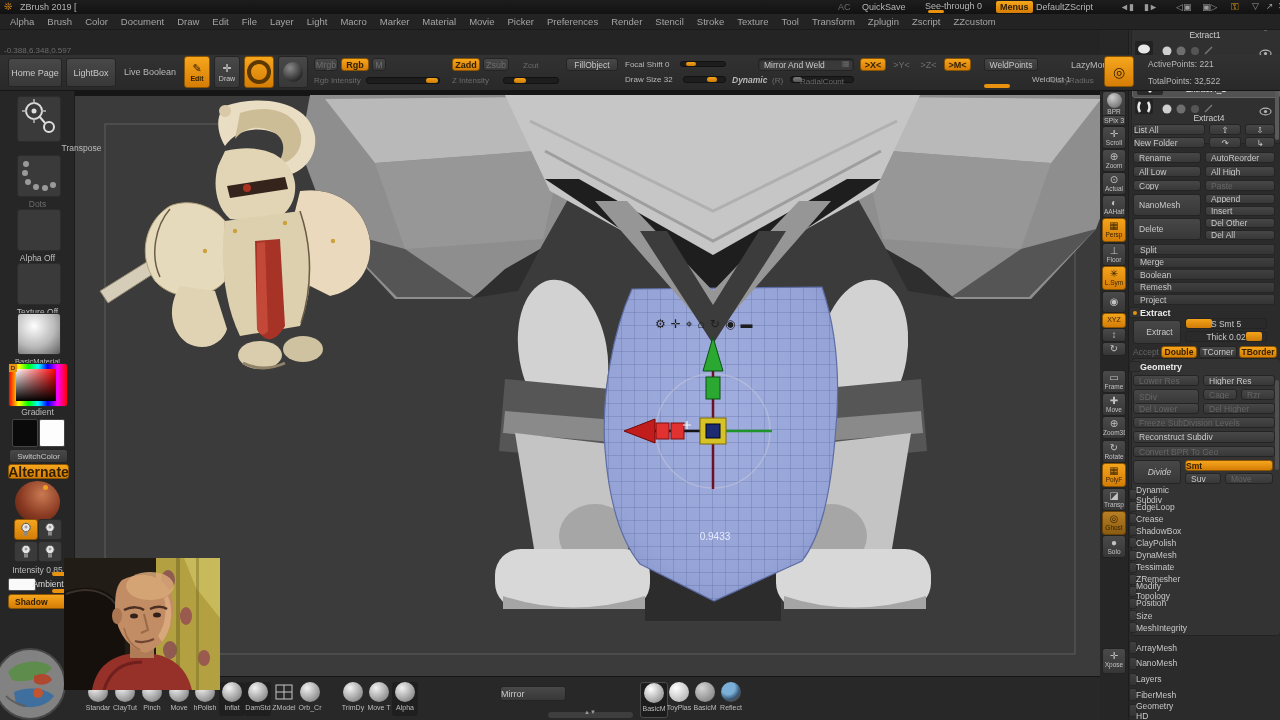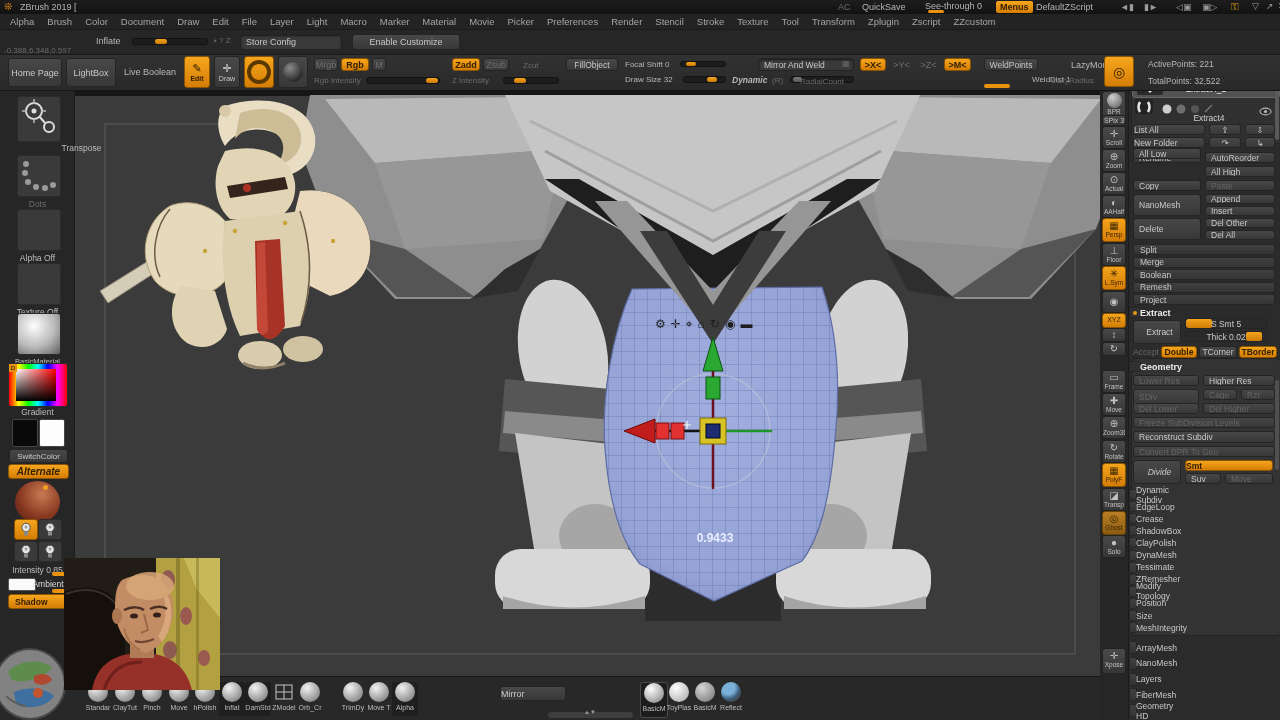--- a/index.html
+++ b/index.html
@@ -33,21 +33,21 @@
   .slider.gray .knob{background:linear-gradient(#7a7a7a,#585858);}
   
   #lefttray{left:0;top:91px;width:75px;height:599px;background:#262626;border-right:1px solid #1b1b1b;z-index:3;}
   .tray-thumb{position:absolute;background:#3a3a3a;border:1px solid #2c2c2c;border-radius:3px;}
   .tray-lbl{position:absolute;width:75px;text-align:center;color:#bdbdbd;font-size:8.5px;}
   
   #canvas{left:75px;top:91px;width:1025px;height:599px;background:#3b3b3b;overflow:hidden;z-index:1;}
   #gizmo-icons{position:absolute;left:580px;top:226px;display:flex;gap:5px;color:#1d1d1d;
                font-size:12px;z-index:2;}
   #gizmo-value{position:absolute;left:600px;top:440px;width:80px;text-align:center;color:#e8ecff;
-               font-size:12px;z-index:2;font-weight:bold;}
+               font-size:10px;z-index:2;}
   
   #rightstrip{left:1100px;top:0;width:28px;height:720px;background:#262626;z-index:3;}
   .strip-item{position:absolute;left:2px;width:24px;border-radius:3px;background:linear-gradient(#4a4a4a,#363636);
               border:1px solid #222;color:#c2c2c2;text-align:center;overflow:hidden;}
   .strip-item.active{background:linear-gradient(#f4a41c,#d47d07);color:#3a2400;border-color:#8a5400;}
   .strip-item.ghosted{background:linear-gradient(#b97f24,#8a5c12);color:#3a2400;border-color:#6a4400;}
   .strip-glyph{display:block;font-size:10px;line-height:11px;margin-top:1px;}
   .strip-lbl{display:block;font-size:6.5px;line-height:7px;margin-bottom:1px;}
   
   #rightpanel{left:1128px;top:0;width:152px;height:720px;background:#2b2b2b;border-left:1px solid #1d1d1d;z-index:3;}
@@ -118,29 +118,20 @@
       <span>Stencil</span>
       <span>Stroke</span>
       <span>Texture</span>
       <span>Tool</span>
       <span>Transform</span>
       <span>Zplugin</span>
       <span>Zscript</span>
       <span>ZZcustom</span>
     </div>
 
-  <div id="customrow" class="abs">
-    <span class="abs lbl" style="left:96px;top:6px;">Inflate</span>
-    <div class="abs slider" style="left:132px;top:8px;width:76px;height:7px;">
-        <div class="knob" style="left:30%;"></div>
-      </div>
-    <span class="abs lbl tiny dim" style="left:214px;top:6px;">▪ ? Z</span>
-    <div class="abs btn inputy" style="left:240px;top:4px;width:102px;height:16px;">Store Config</div>
-    <div class="abs btn" style="left:352px;top:4px;width:108px;height:16px;">Enable Customize</div>
-  </div>
   <span class="abs lbl tiny dim" style="left:4px;top:46px;z-index:5;">-0.388,6.348,0.597</span>
 
   <div id="shelf" class="abs">
     <div class="abs btn" style="left:8px;top:3px;width:54px;height:29px;">Home Page</div>
     <div class="abs btn" style="left:66px;top:3px;width:50px;height:29px;">LightBox</div>
     <span class="abs lbl" style="left:124px;top:12px;">Live Boolean</span>
     <div class="abs btn orange" style="left:184px;top:1px;width:26px;height:32px;flex-direction:column;font-size:7px;">
       <span style="font-size:11px;">✎</span>
       <span>Edit</span>
     </div>
@@ -231,21 +222,21 @@
       <div class="tray-thumb" style="position: absolute; left: 17px; top: 222px; width: 42px; height: 40px; background: radial-gradient(circle at 38% 30%, rgb(254, 254, 254), rgb(185, 185, 185) 55%, rgb(94, 94, 94));"></div>
       <div class="tray-lbl" style="position: absolute; left: 0px; top: 266px; width: 75px; height: 10px; font-size: 7.5px;">BasicMaterial</div>
       <div class="tray-thumb" style="position: absolute; left: 8px; top: 272px; width: 58px; height: 42px; background: linear-gradient(90deg, rgb(255, 0, 0), rgb(255, 255, 0), rgb(0, 255, 0), rgb(0, 255, 255), rgb(0, 0, 255), rgb(255, 0, 255), rgb(255, 0, 0));">
         <div style="position:absolute;left:7px;top:5px;width:40px;height:32px;background:linear-gradient(to bottom,rgba(0,0,0,0),#000),linear-gradient(to right,#fff,#f00);"></div>
         <div style="position:absolute;left:0;top:0;width:8px;height:8px;background:#e8920f;color:#000;font-size:6px;text-align:center;line-height:8px;">D</div>
       </div>
       <div class="tray-lbl" style="position: absolute; left: 0px; top: 316px; width: 75px; height: 10px;">Gradient</div>
       <div style="position: absolute; left: 12px; top: 328px; width: 24px; height: 26px; background: rgb(10, 10, 10); border: 1px solid rgb(68, 68, 68); border-radius: 2px;"></div>
       <div style="position: absolute; left: 39px; top: 328px; width: 24px; height: 26px; background: rgb(253, 253, 253); border: 1px solid rgb(68, 68, 68); border-radius: 2px;"></div>
       <div class="btn" style="position: absolute; left: 9px; top: 358px; width: 57px; height: 12px; font-size: 8px;">SwitchColor</div>
-      <div class="btn orange" style="position: absolute; left: 8px; top: 373px; width: 59px; height: 13px; font-size: 10px; font-style: italic;">Alternate</div>
+      <div class="btn orange" style="position: absolute; left: 8px; top: 373px; width: 59px; height: 13px; font-size: 14px;">Alternate</div>
       <div style="position: absolute; left: 15px; top: 390px; width: 45px; height: 42px; border-radius: 50%; background: radial-gradient(circle at 60% 32%, rgb(201, 122, 82), rgb(138, 58, 34) 55%, rgb(74, 28, 16));">
         <div style="position:absolute;left:28px;top:4px;width:5px;height:5px;border-radius:50%;background:#f0a020;"></div>
       </div>
       <div style="position: absolute; left: 14px; top: 428px; width: 22px; height: 19px; border-radius: 3px; display: flex; align-items: center; justify-content: center; background: linear-gradient(rgb(244, 164, 28), rgb(212, 125, 7)); border: 1px solid rgb(138, 84, 0);">
         <svg width="12" height="15">
           <circle cx="6" cy="5.5" r="4.2" fill="#e6e6e6" stroke="#555"></circle>
           <rect x="4" y="9.5" width="4" height="4" fill="#8a8a8a"></rect>
           <path d="M4.5,5 h3 M6,3.5 v3" stroke="#777" stroke-width="0.8"></path>
         </svg>
       </div>
@@ -567,21 +558,21 @@
       </div>
       <div class="subtool-name" style="position: absolute; left: 4px; top: 113px; width: 152px; height: 9px;">Extract4</div>
       <div class="pbtn" style="position: absolute; left: 4px; top: 124px; width: 72px; height: 11px; justify-content: flex-start;">List All</div>
       <div class="pbtn" style="position: absolute; left: 80px; top: 124px; width: 32px; height: 11px;">⇧</div>
       <div class="pbtn" style="position: absolute; left: 116px; top: 124px; width: 30px; height: 11px;">⇩</div>
       <div class="pbtn" style="position: absolute; left: 4px; top: 137px; width: 72px; height: 11px; justify-content: flex-start;">New Folder</div>
       <div class="pbtn" style="position: absolute; left: 80px; top: 137px; width: 32px; height: 11px;">↷</div>
       <div class="pbtn" style="position: absolute; left: 116px; top: 137px; width: 30px; height: 11px;">↳</div>
       <div class="pbtn" style="position: absolute; left: 4px; top: 152px; width: 68px; height: 11px; justify-content: flex-start; padding-left: 5px;">Rename</div>
       <div class="pbtn" style="position: absolute; left: 76px; top: 152px; width: 70px; height: 11px; justify-content: flex-start; padding-left: 5px;">AutoReorder</div>
-      <div class="pbtn" style="position: absolute; left: 4px; top: 148px; width: 68px; height: 11px; justify-content: flex-start; padding-left: 5px;">All Low</div>
+      <div class="pbtn" style="position: absolute; left: 4px; top: 166px; width: 68px; height: 11px; justify-content: flex-start; padding-left: 5px;">All Low</div>
       <div class="pbtn" style="position: absolute; left: 76px; top: 166px; width: 70px; height: 11px; justify-content: flex-start; padding-left: 5px;">All High</div>
       <div class="pbtn" style="position: absolute; left: 4px; top: 180px; width: 68px; height: 11px; justify-content: flex-start; padding-left: 5px;">Copy</div>
       <div class="pbtn dim" style="position: absolute; left: 76px; top: 180px; width: 70px; height: 11px; justify-content: flex-start; padding-left: 5px;">Paste</div>
       <div class="pbtn" style="position: absolute; left: 4px; top: 194px; width: 68px; height: 22px; justify-content: flex-start; padding-left: 5px;">NanoMesh</div>
       <div class="pbtn" style="position: absolute; left: 76px; top: 194px; width: 70px; height: 10px; justify-content: flex-start; padding-left: 5px;">Append</div>
       <div class="pbtn" style="position: absolute; left: 76px; top: 206px; width: 70px; height: 10px; justify-content: flex-start; padding-left: 5px;">Insert</div>
       <div class="pbtn" style="position: absolute; left: 4px; top: 218px; width: 68px; height: 22px; justify-content: flex-start; padding-left: 5px;">Delete</div>
       <div class="pbtn" style="position: absolute; left: 76px; top: 218px; width: 70px; height: 10px; justify-content: flex-start; padding-left: 5px;">Del Other</div>
       <div class="pbtn" style="position: absolute; left: 76px; top: 230px; width: 70px; height: 10px; justify-content: flex-start; padding-left: 5px;">Del All</div>
       <div class="prow" style="position: absolute; left: 4px; top: 244px; width: 142px; height: 11px;">Split</div>

